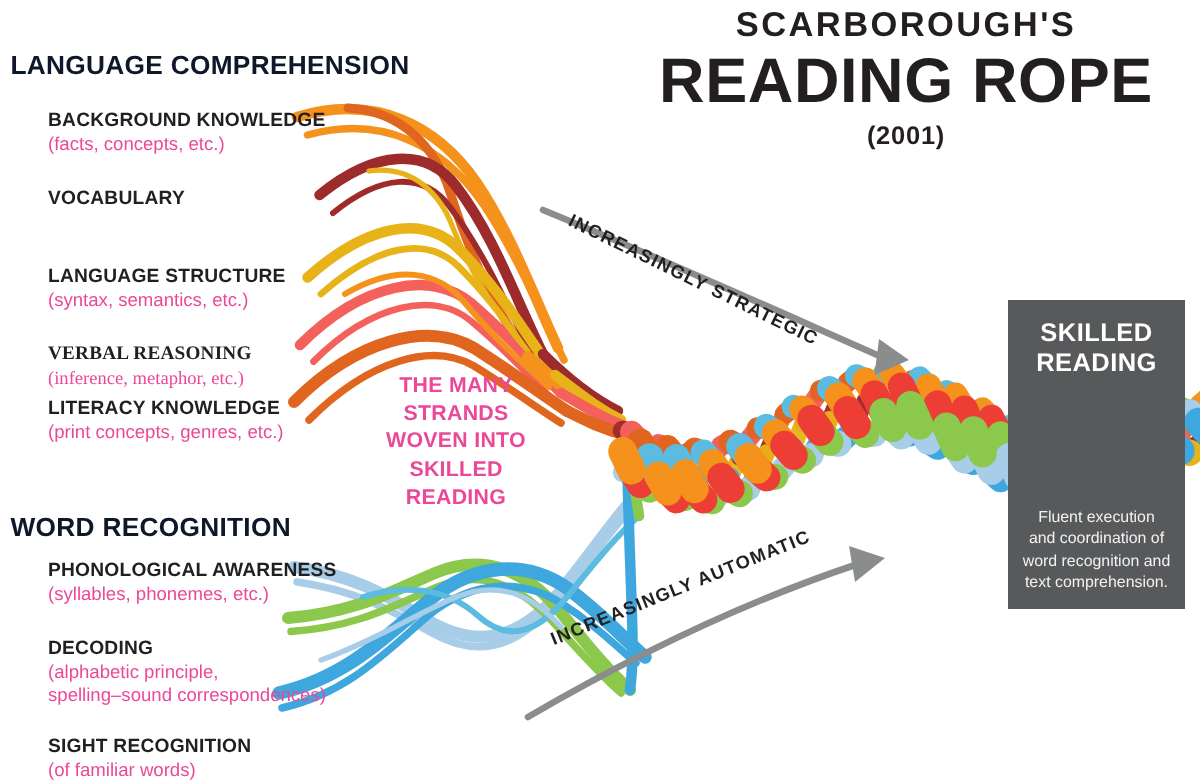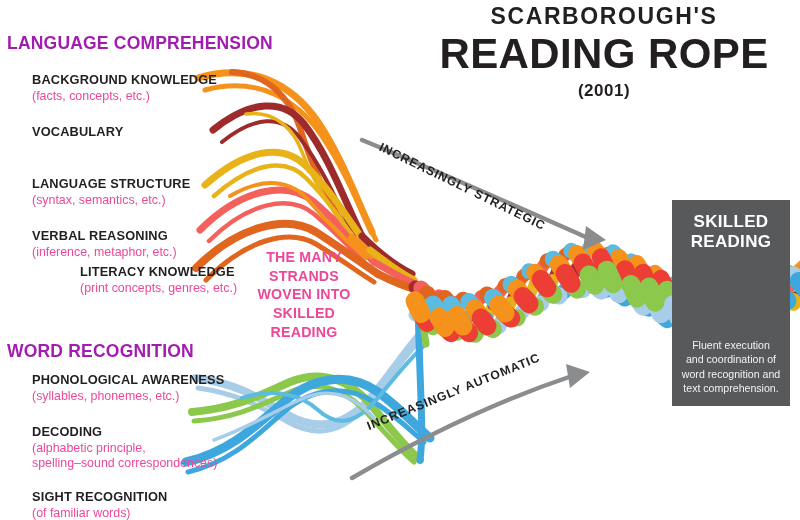--- a/index.html
+++ b/index.html
@@ -28,21 +28,21 @@
     line-height:1.12;margin-top:2px;
   }
   .title-year{
     font-size:17px;font-weight:bold;letter-spacing:0.5px;
     margin-top:4px;
   }
 
   
   .sec-head{
     position:absolute;left:7px;
-    font-size:17.5px;font-weight:bold;color:#a21caf;
+    font-size:17.5px;font-weight:bold;color:#0f172a;
     letter-spacing:0.2px;
   }
   #sec-lc{top:33px;}
   #sec-wr{top:341px;}
 
   .entry{position:absolute;left:32px;color:#231f20;}
   .entry .t{
     font-size:12.8px;font-weight:bold;letter-spacing:0.15px;
     line-height:1.22;
   }
@@ -368,25 +368,25 @@
         <div class="t">BACKGROUND KNOWLEDGE</div>
         <div class="s">(facts, concepts, etc.)</div>
       </div>
       <div class="entry" style="top: 124px;">
         <div class="t">VOCABULARY</div>
       </div>
       <div class="entry" style="top: 176px;">
         <div class="t">LANGUAGE STRUCTURE</div>
         <div class="s">(syntax, semantics, etc.)</div>
       </div>
-      <div class="entry" style="top: 228px;">
+      <div class="entry" style="top: 228px; font-family: Liberation Serif, serif;">
         <div class="t">VERBAL REASONING</div>
         <div class="s">(inference, metaphor, etc.)</div>
       </div>
-      <div class="entry" style="top: 264px; margin-left: 48px;">
+      <div class="entry" style="top: 264px;">
         <div class="t">LITERACY KNOWLEDGE</div>
         <div class="s">(print concepts, genres, etc.)</div>
       </div>
       <div class="sec-head" id="sec-wr">WORD RECOGNITION</div>
       <div class="entry" style="top: 372px;">
         <div class="t">PHONOLOGICAL AWARENESS</div>
         <div class="s">(syllables, phonemes, etc.)</div>
       </div>
       <div class="entry" style="top: 424px;">
         <div class="t">DECODING</div>

